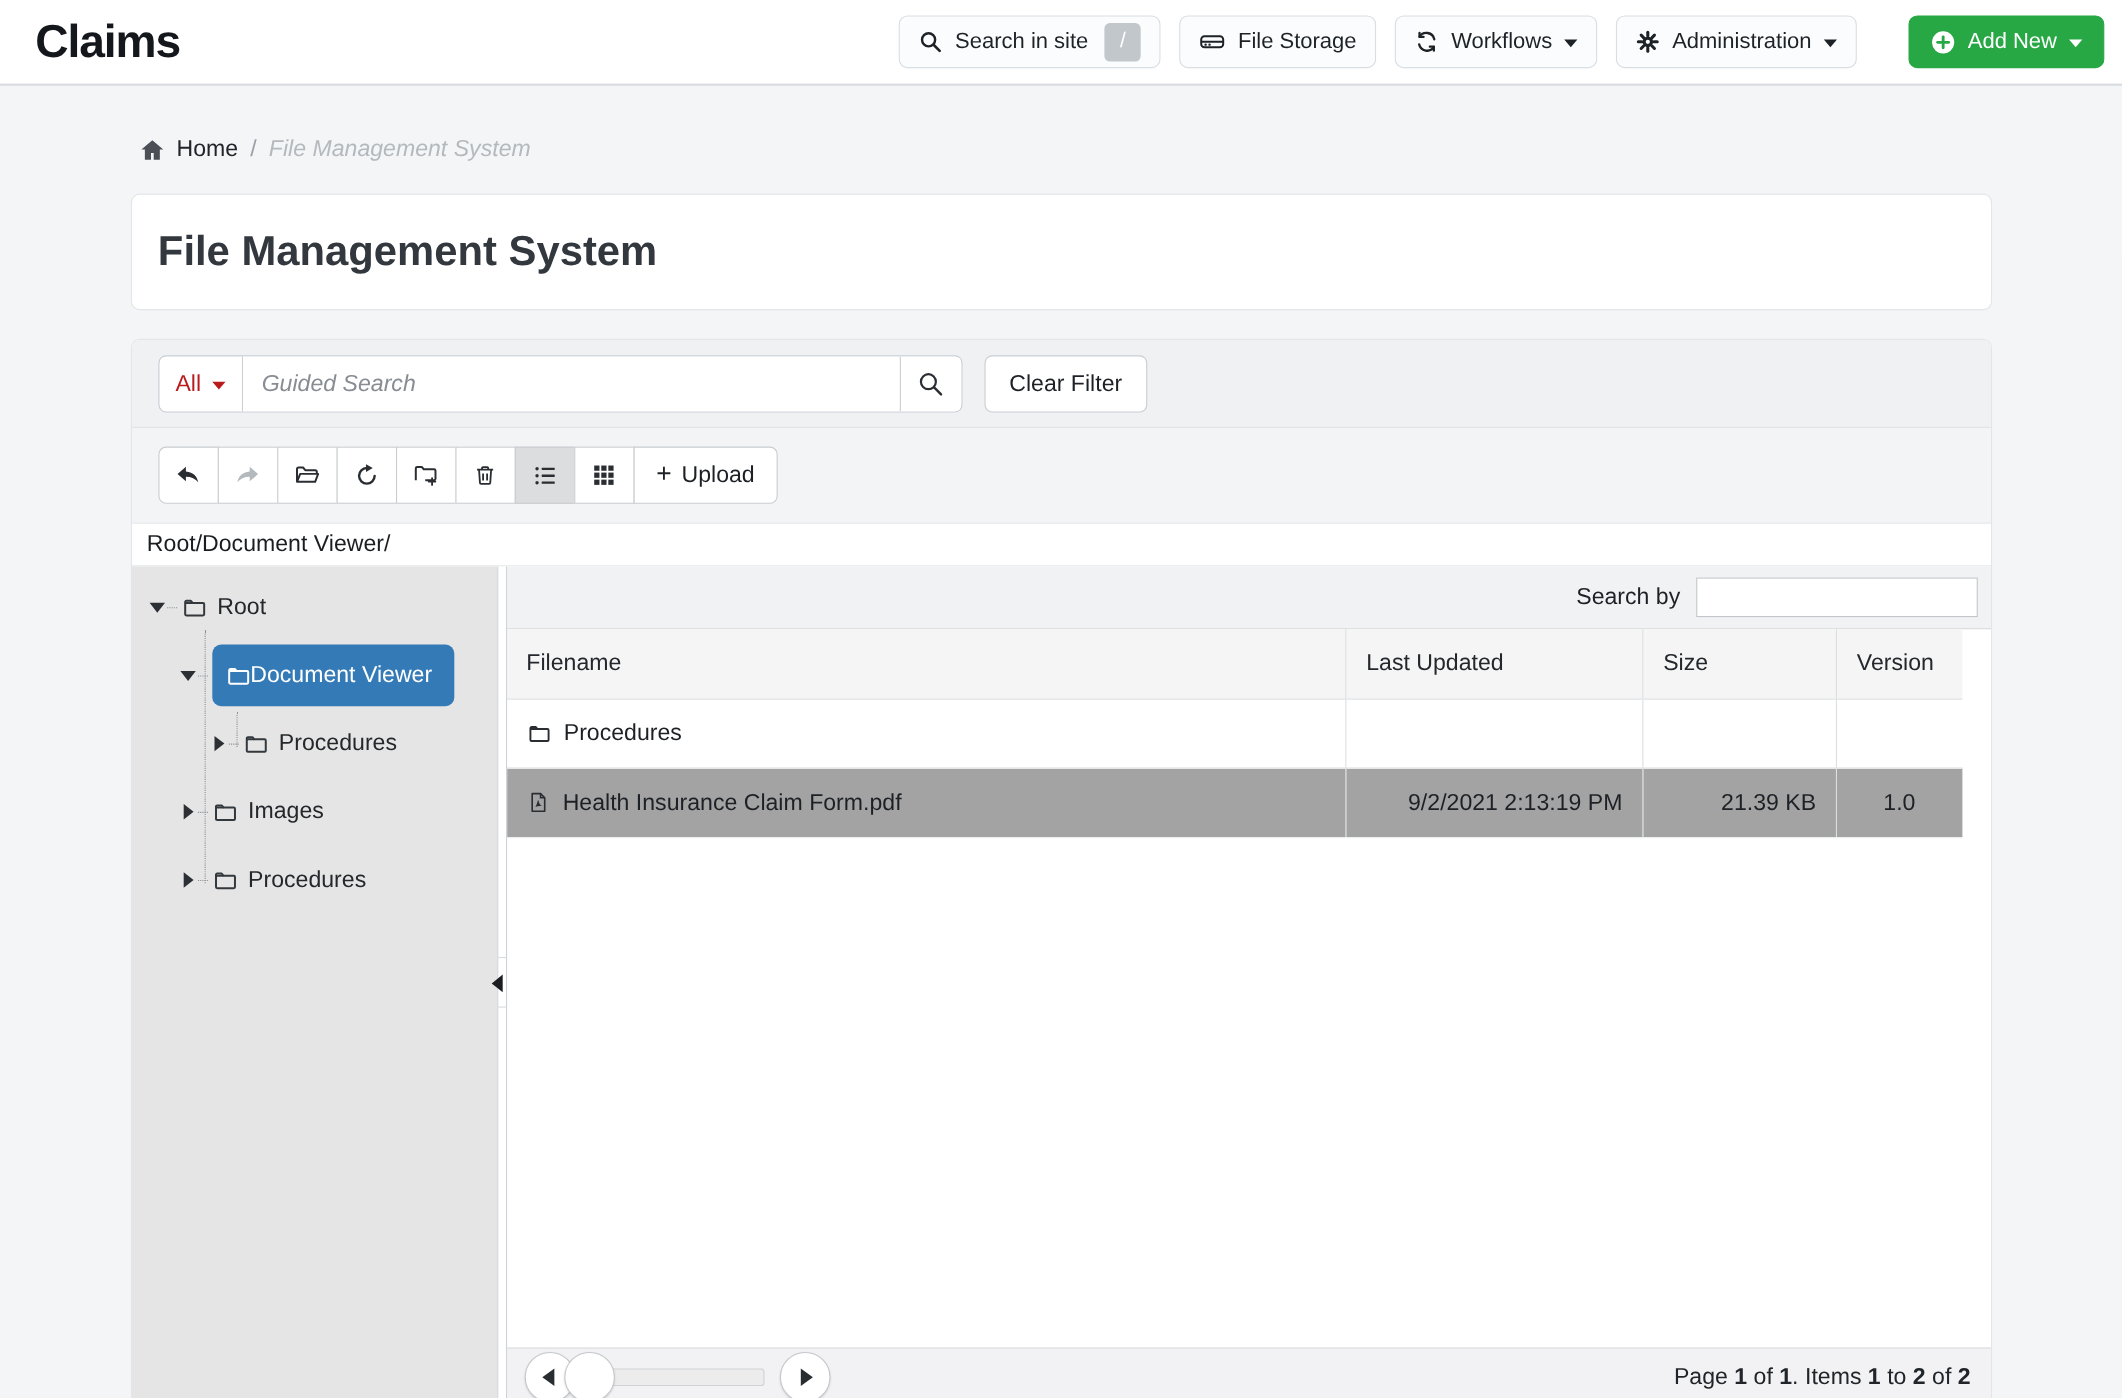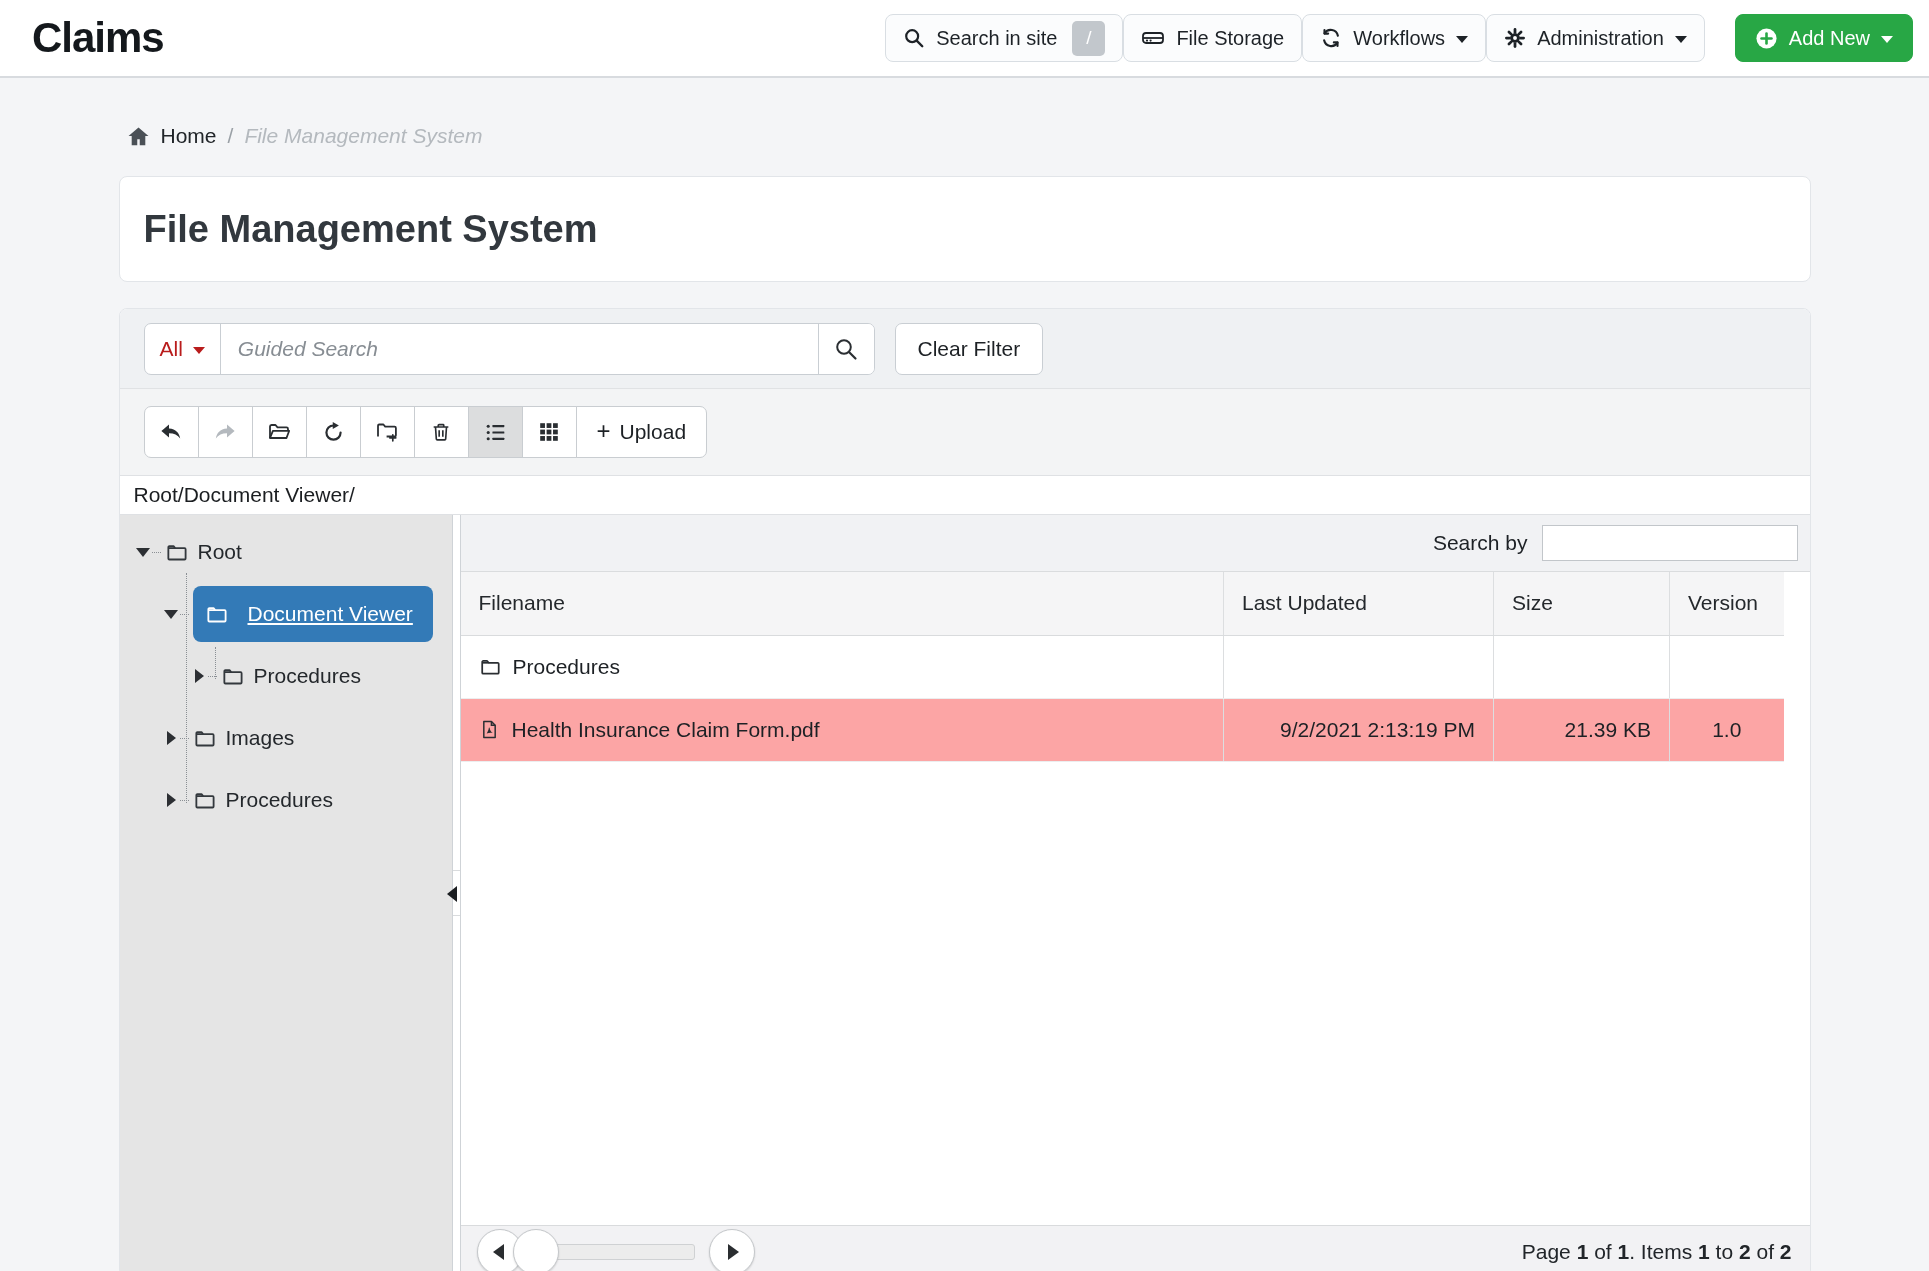--- a/index.html
+++ b/index.html
@@ -12,21 +12,21 @@
     -webkit-font-smoothing:antialiased;
   }
   svg { display:block; }
 
   
   .topbar {
     height:78px; background:#fff; border-bottom:2px solid #d8dbdf;
     display:flex; align-items:center; padding:0 16px 0 32px;
   }
   .logo { font-size:42px; font-weight:700; color:#14181c; letter-spacing:-1px; }
-  .topbar-actions { margin-left:auto; display:flex; align-items:flex-start; }
+  .topbar-actions { margin-left:auto; display:flex; align-items:flex-start; gap:17px; }
   .tb-btn {
     display:inline-flex; align-items:center; gap:11px;
     height:48px; padding:0 17px;
     background:#fbfcfd; border:1px solid #d9dee3; border-radius:8px;
     font-size:20px; color:#1d2227; cursor:pointer; font-family:inherit;
   }
   .kbd-badge {
     background:#c2c7cc; color:#fff; border-radius:5px;
     min-width:33px; height:35px; display:inline-flex; align-items:center; justify-content:center;
     font-size:19px; margin-left:4px;
@@ -120,22 +120,22 @@
     border-left:7px solid transparent; border-right:7px solid transparent; border-top:9px solid #2c2f33;
   }
   .tree-caret.collapsed::before {
     content:""; position:absolute; left:3px; top:0;
     border-top:7px solid transparent; border-bottom:7px solid transparent; border-left:9px solid #2c2f33;
   }
   .tree-stub { flex:none; width:9px; border-top:1px dotted #8a8f94; margin-right:4px; }
   .tree-label { display:flex; align-items:center; gap:10px; color:#24282c; cursor:pointer; }
   .tree-label .ficon { color:#33383d; }
   .tree-sel {
-    display:flex; align-items:center; gap:20px; height:56px;
-    background:#337ab7; border-radius:8px; color:#fff; padding:0 20px 0 12px; cursor:pointer;text-decoration:underline;
+    display:flex; align-items:center; gap:0; height:56px;
+    background:#337ab7; border-radius:8px; color:#fff; padding:0 20px 0 12px; cursor:pointer;
   }
   .tree-sel .ficon { color:#fff; }
   .tline { position:absolute; border-left:1px dotted #8a8f94; width:0; }
   .tline1 { left:66px; top:58px; height:230px; }
   .tline2 { left:95px; top:132px; height:32px; }
 
   .splitter {
     width:9px; flex:none; background:#fff; border-left:1px solid #cfd3d7; border-right:1px solid #cfd3d7;
     position:relative; cursor:col-resize;
   }
@@ -158,21 +158,21 @@
     font-family:inherit; font-size:20px; padding:0 8px; outline:none;
   }
   .fp-body { flex:1; min-height:0; padding-right:26px; }
   table.files { width:100%; border-collapse:collapse; table-layout:fixed; }
   .files th {
     height:63px; background:#f5f5f6; border-bottom:1px solid #d9dbdd;
     font-weight:400; text-align:left; padding:0 18px; font-size:21px; color:#24282c;
   }
   .files td { height:63px; padding:0 18px; font-size:21px; color:#1d2125; border-bottom:1px solid #eceeef; background:#fff; }
   .files th + th, .files td + td { border-left:1px solid #dcdee0; }
-  .files tr.striped td { background:#fca5a5; }
+  .files tr.striped td { background:#a3a3a3; }
   .fcell { display:flex; align-items:center; gap:12px; overflow:hidden; white-space:nowrap; }
   .fcell .ficon { flex:none; color:#2a2e32; }
   td.num { text-align:right; } td.ver { text-align:center; }
 
   .fp-footer {
     height:52px; flex:none; background:#f2f2f4; border-top:1px solid #d9dbdd;
     display:flex; align-items:center; padding:0 18px 0 16px;text-align:center;
   }
   .pager { display:flex; align-items:center; }
   .circle-btn {

